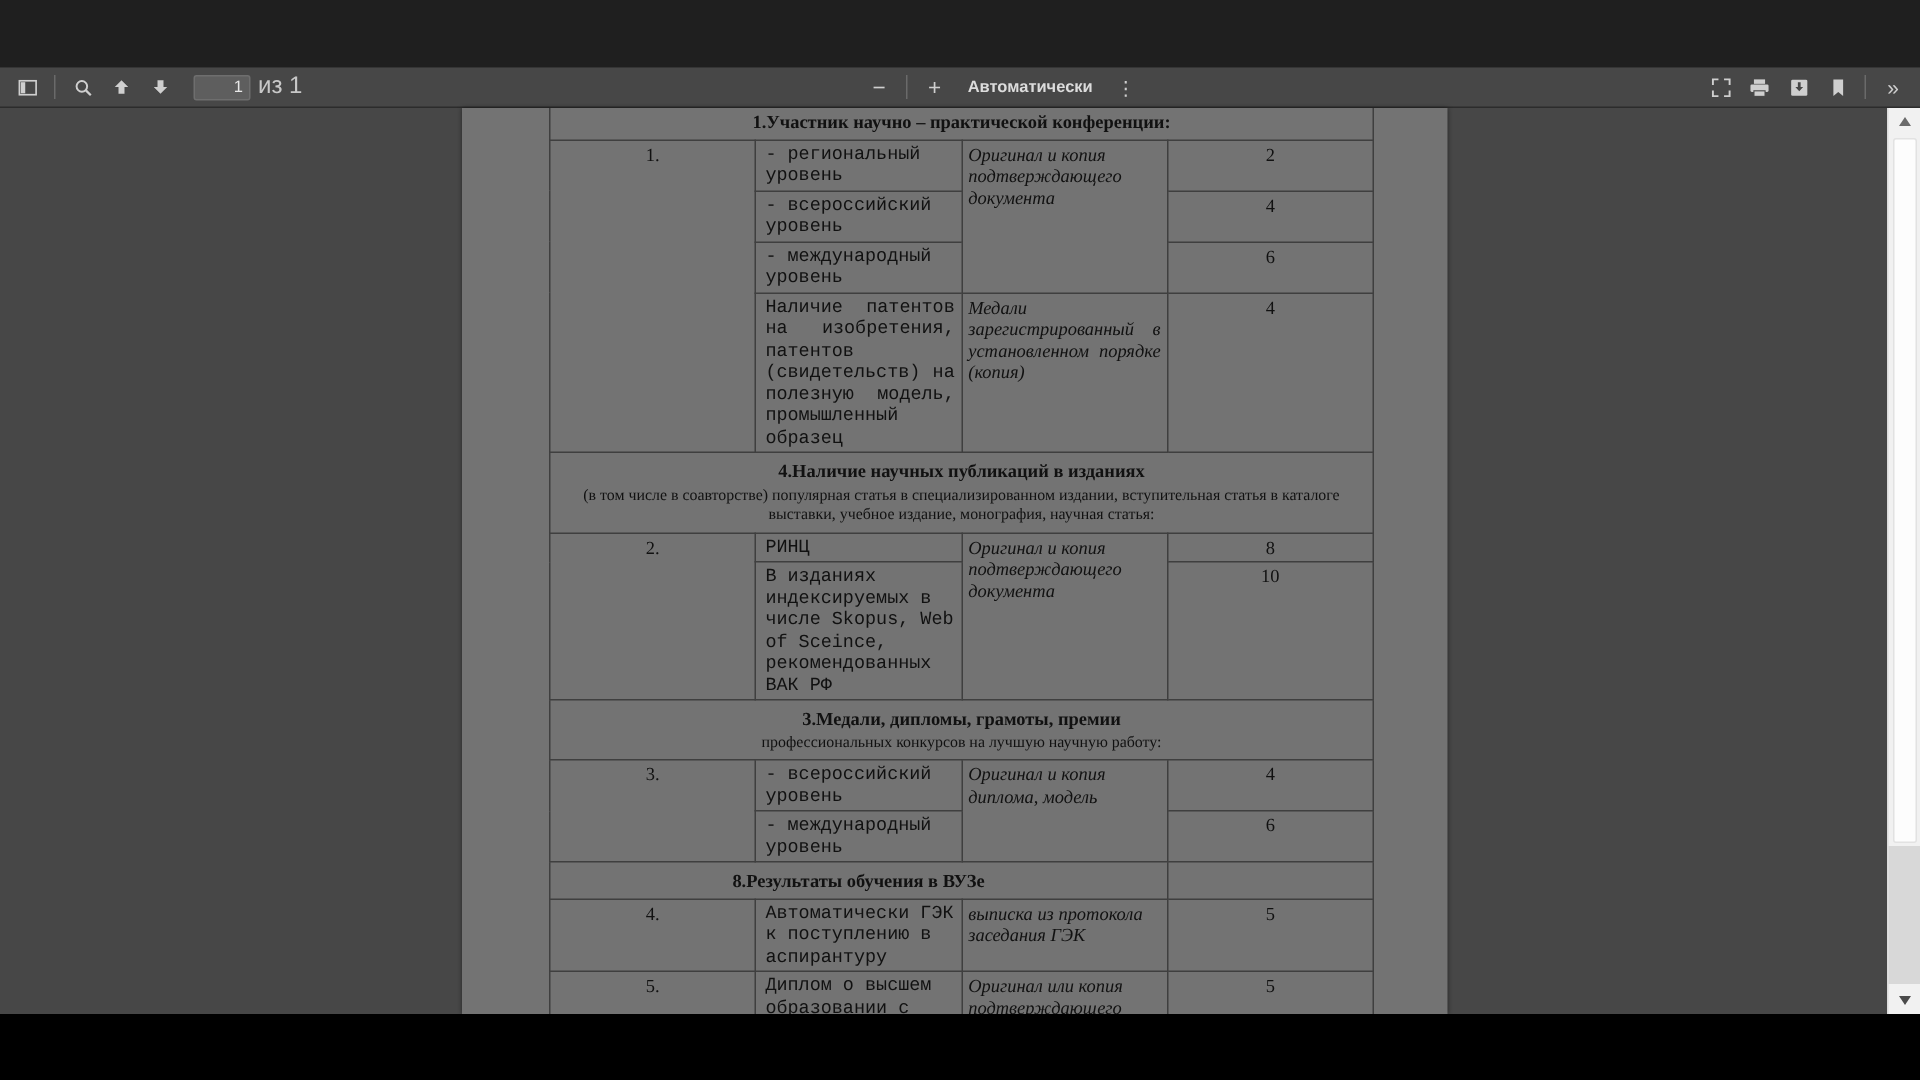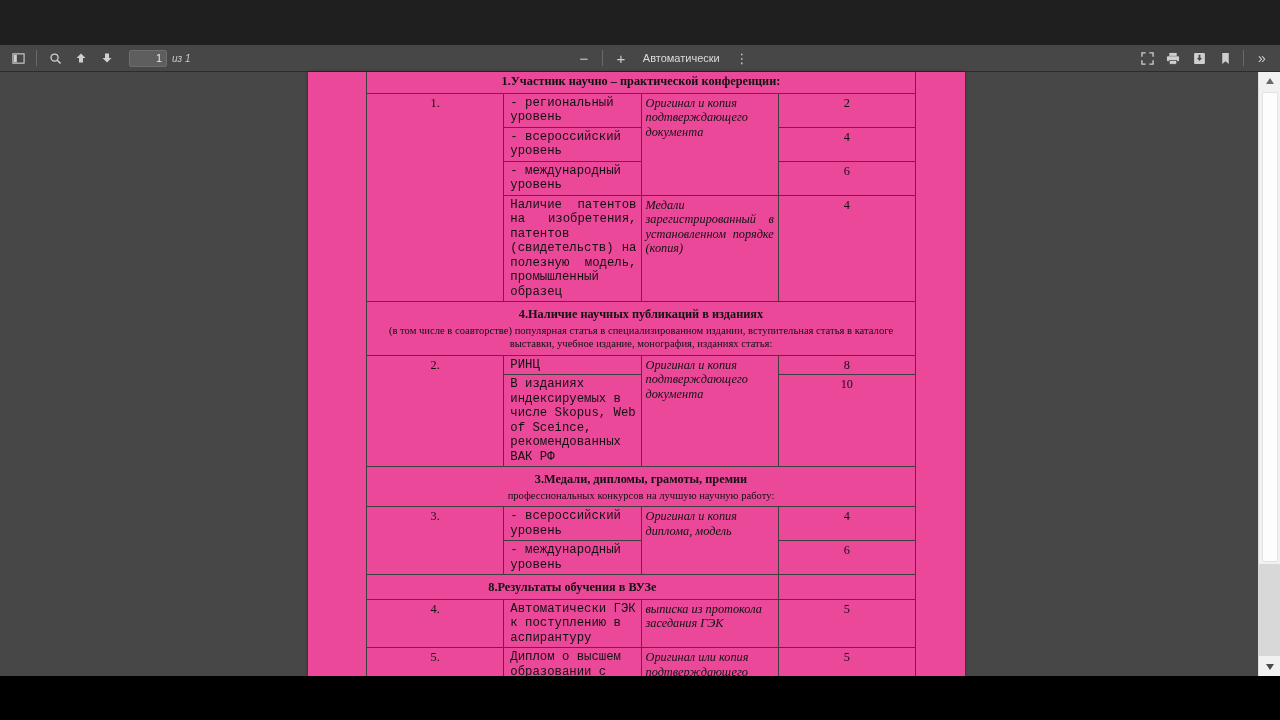--- a/index.html
+++ b/index.html
@@ -55,44 +55,45 @@
     width: 38px; height: 17px;
     background: #5e5e5e;
     border: 1px solid #6e6e6e;
     border-radius: 2px;
     color: #e8e8e8;
     font-size: 11px;
     text-align: right;
     padding: 0 4px;
     font-family: "Liberation Sans", sans-serif;
   }
-  .page-total { font-size: 10px; color: #c8c8c8; font-style: italic; }
+  .page-total { font-size: 16px; color: #c8c8c8; }
 
   .zoom-label {
     font-size: 11px; color: #dcdcdc;
     padding: 0 8px; min-width: 86px;
     white-space: nowrap;
+    font-weight: bold;
   }
 
   
   .viewer {
     position: absolute; left: 0; top: 72px; width: 1280px; height: 604px;
     background: #474747;
   }
   .viewer-bg {
     position: absolute; left: 0; top: 0; width: 1258px; height: 604px;
     background: #474747;
   }
 
   
   .page {
     position: absolute;
     left: 308px; top: 0;
     width: 657px; height: 604px;
-    background: #ec4899;
+    background: #737373;
     box-shadow: 0 0 3px rgba(0,0,0,.45);
     overflow: hidden;
   }
   .page-inner {
     position: absolute;
     left: 58px; top: -4px;
     width: 552px;
   }
 
   
@@ -280,21 +281,21 @@
           </tr>
           <tr>
             <td class="c-desc desc-pad just">Наличие патентов на изобретения, патентов (свидетельств) на полезную модель, промышленный образец</td>
             <td class="c-doc italic-doc just">Медали зарегистрированный в установленном порядке (копия)</td>
             <td class="c-score">4</td>
           </tr>
 
           <tr>
             <td class="sec-head" colspan="4">
               <span>4.Наличие научных публикаций в изданиях</span>
-              <span class="sec-sub">(в том числе в соавторстве) популярная статья в специализированном издании, вступительная статья в каталоге выставки, учебное издание, монография, изданиях статья:</span>
+              <span class="sec-sub">(в том числе в соавторстве) популярная статья в специализированном издании, вступительная статья в каталоге выставки, учебное издание, монография, научная статья:</span>
             </td>
           </tr>
           <tr>
             <td class="c-num" rowspan="2">2.</td>
             <td class="c-desc desc-pad">РИНЦ</td>
             <td class="c-doc italic-doc" rowspan="2">Оригинал и копия подтверждающего документа</td>
             <td class="c-score">8</td>
           </tr>
           <tr>
             <td class="c-desc desc-pad">В изданиях индексируемых в числе Skopus, Web of Sceince, рекомендованных ВАК РФ</td>

